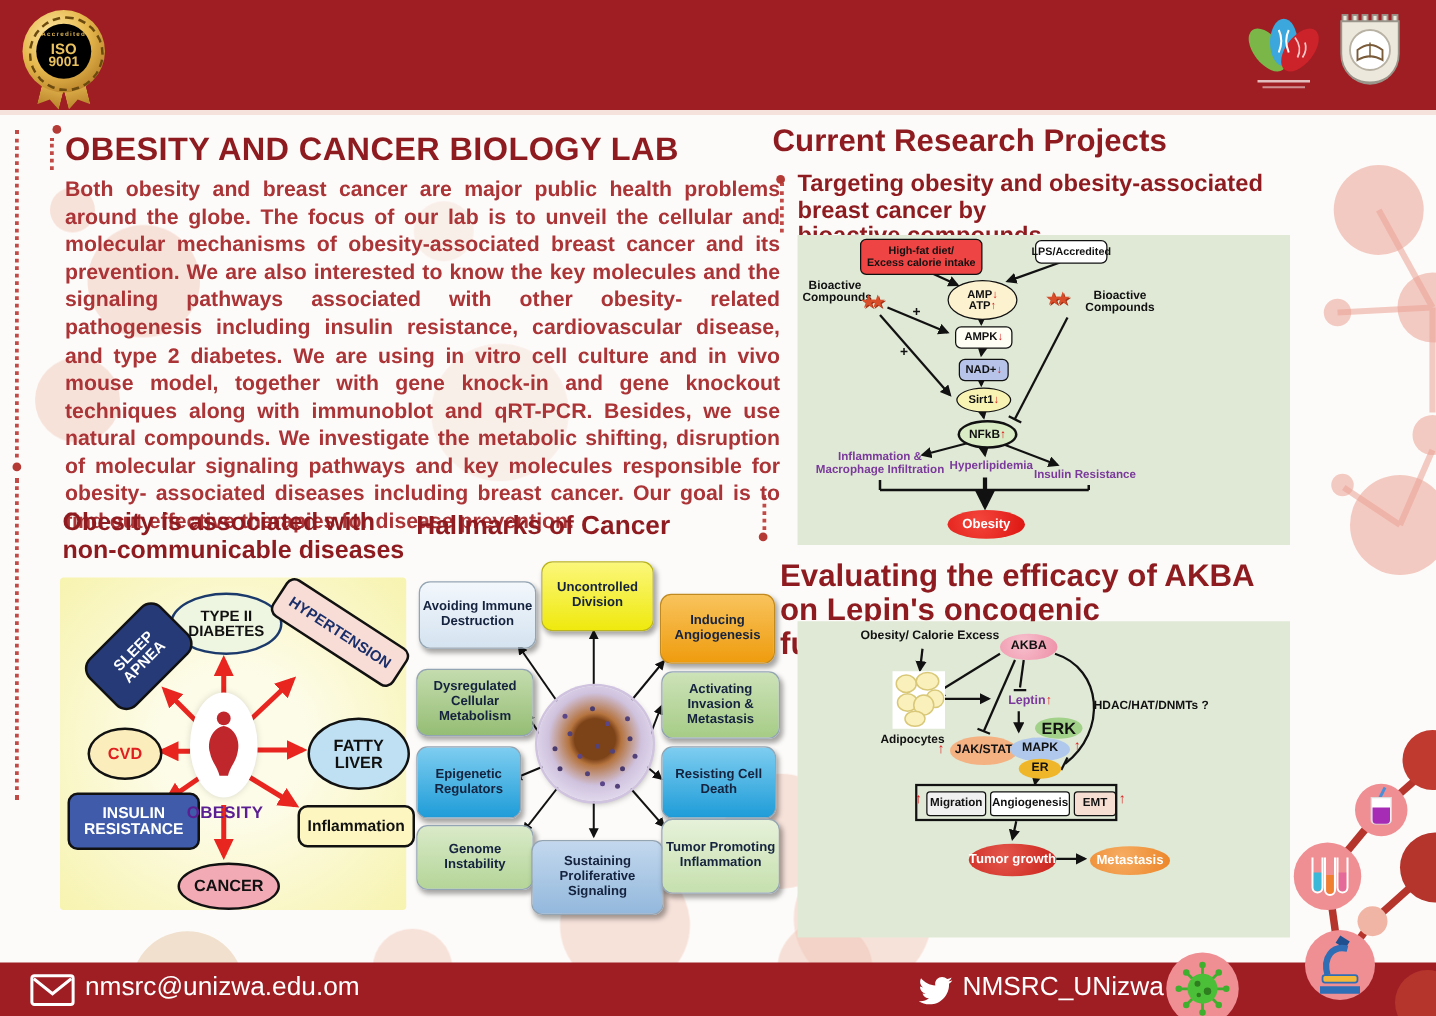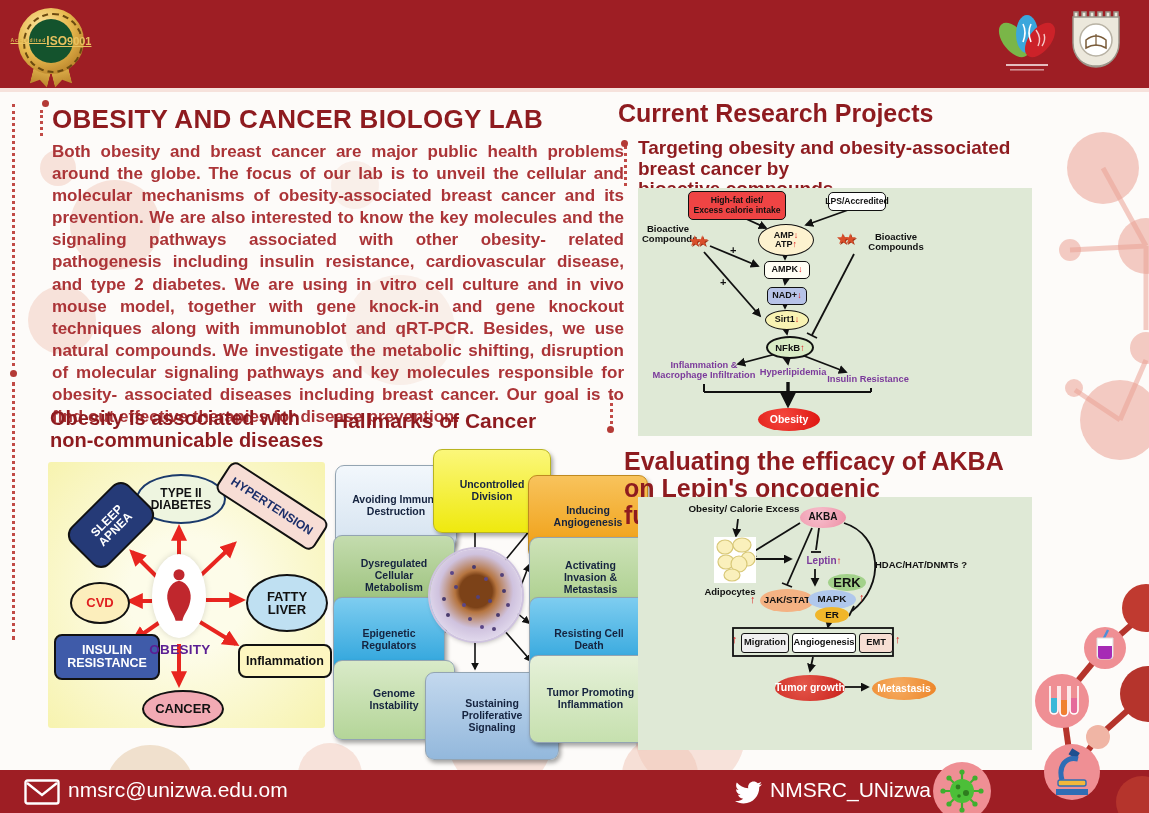--- a/index.html
+++ b/index.html
@@ -14,22 +14,22 @@
   .headTitle{position:absolute;left:88px;top:18px;color:#fff;font-size:38px;font-weight:700;
              letter-spacing:-.5px;transform:scaleX(.97);transform-origin:left;}
   .footText{position:absolute;color:#fff;font-size:21px;top:778px;z-index:5;}
   
   .medal{position:absolute;left:16px;top:8px;width:72px;height:76px;z-index:5;}
   .medal .gold{position:absolute;left:2px;top:0;width:66px;height:66px;border-radius:50%;
         background:radial-gradient(circle at 38% 32%,#ffe9a8,#e7b94e 45%,#b9832a 80%,#8a5c14);}
   .medal .ring{position:absolute;left:7px;top:5px;width:56px;height:56px;border-radius:50%;
         border:2px dashed #6b4a10;}
   .medal .inner{position:absolute;left:13px;top:11px;width:44px;height:44px;border-radius:50%;
-        background:#14532d;display:flex;align-items:center;justify-content:center;
-        color:#e9c25f;font-weight:700;line-height:1;text-decoration:underline;}
+        background:#000000;display:flex;flex-direction:column;align-items:center;justify-content:center;
+        color:#e9c25f;font-weight:700;line-height:1;}
   .medal .acc{font-size:5px;letter-spacing:1px;margin-bottom:2px;color:#d8b050;}
   .medal .iso{font-size:12px;} .medal .num{font-size:11px;}
   .ribbon{position:absolute;top:56px;width:18px;height:22px;background:linear-gradient(#e9bd55,#b9832a);}
   .ribbon.l{left:16px;transform:rotate(14deg);clip-path:polygon(0 0,100% 0,100% 100%,50% 72%,0 100%);}
   .ribbon.r{left:36px;transform:rotate(-14deg);clip-path:polygon(0 0,100% 0,100% 100%,50% 72%,0 100%);}
   
   .labTitle{position:absolute;left:52px;top:104px;width:575px;color:#8e1b1f;font-size:26px;
             font-weight:700;letter-spacing:.3px;z-index:2;}
   .intro{position:absolute;left:52px;top:141px;width:572px;color:#ab3437;font-size:17px;
          font-weight:600;line-height:1.3;text-align:justify;z-index:2;}
@@ -39,21 +39,21 @@
          background:radial-gradient(circle at 50% 50%,#fdfce9 30%,#f7f3af 100%);border-radius:3px;}
   .wnode{position:absolute;display:flex;align-items:center;justify-content:center;text-align:center;
          font-weight:700;line-height:1.02;z-index:2;}
   .centerFig{position:absolute;left:104px;top:92px;width:54px;height:84px;border-radius:50%;
              background:#fff;box-shadow:0 0 6px rgba(0,0,0,.15);display:flex;align-items:center;
              justify-content:center;z-index:2;}
   
   #hall{position:absolute;left:333px;top:445px;width:285px;height:296px;z-index:2;}
   .hbox{position:absolute;border-radius:9px;border:1px solid #93a4b2;box-shadow:2px 3px 4px rgba(0,0,0,.35);
         display:flex;align-items:center;justify-content:center;text-align:center;font-weight:700;
-        color:#15233f;font-size:10.5px;line-height:1.12;padding:16px;z-index:2;}
+        color:#15233f;font-size:10.5px;line-height:1.12;padding:2px;z-index:2;}
   .cell{position:absolute;left:97px;top:104px;width:92px;height:92px;border-radius:50%;z-index:2;
         background:radial-gradient(circle at 50% 46%,#7c4218 0 24%,#b5743f 31%,#cfc2de 55%,#e3dbee 76%,#eee9f6 100%);
         box-shadow:0 0 0 2px #cfc3df, 1px 2px 5px rgba(0,0,0,.3);}
   .dots{position:absolute;left:50%;top:50%;width:4px;height:4px;border-radius:50%;background:#53427a;
         box-shadow:12px 4px 0 #53427a,-14px 8px 0 #5a4688,20px 18px 0 #4a3b6e,-8px 22px 0 #53427a,
         4px 30px 0 #5a4688,26px -6px 0 #4a3b6e,-22px -10px 0 #53427a,8px -18px 0 #5a4688,
         -30px 18px 0 #4a3b6e,16px 32px 0 #53427a,-4px -30px 0 #4a3b6e,30px 8px 0 #53427a,
         -26px -24px 0 #5a4688,24px -22px 0 #53427a,-34px 2px 0 #4a3b6e;}
   
   .gpanel{position:absolute;background:#dfe9d6;z-index:2;}

